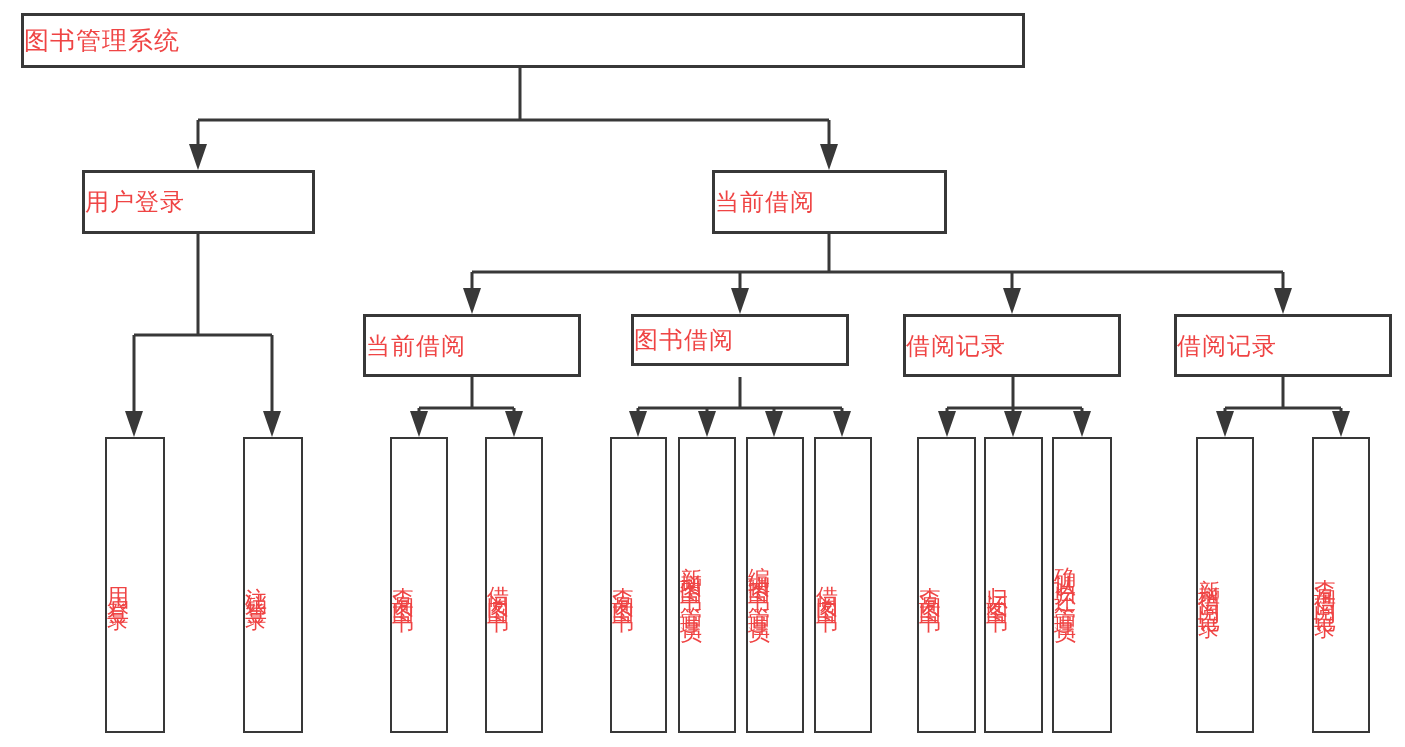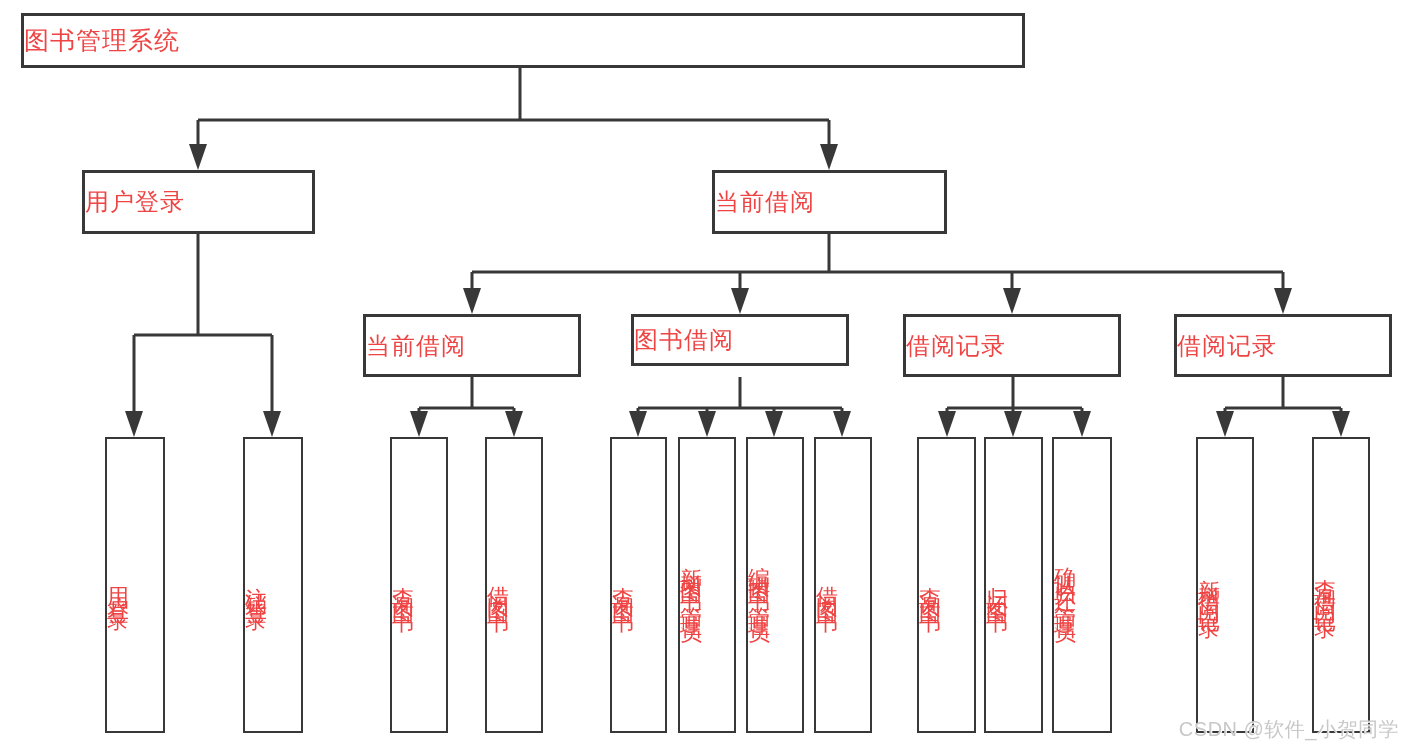--- a/index.html
+++ b/index.html
@@ -166,15 +166,14 @@
     <span>确认归还（管理员）</span>
   </div>
 
   <div class="node leaf" style="left:1196px;top:437px;width:58px;height:296px">
     <span>新增借阅记录</span>
   </div>
   <div class="node leaf" style="left:1312px;top:437px;width:58px;height:296px">
     <span>查询借阅记录</span>
   </div>
 
-  <div class="watermark">CSDN @软件_小贺同学</div>
 
 </div>
 
 </body></html>

